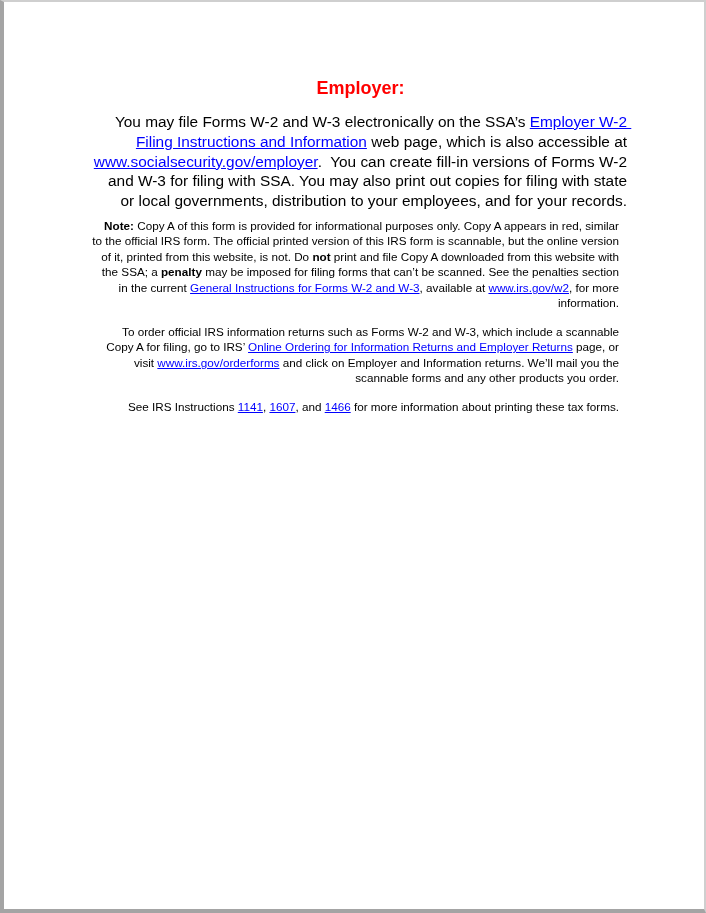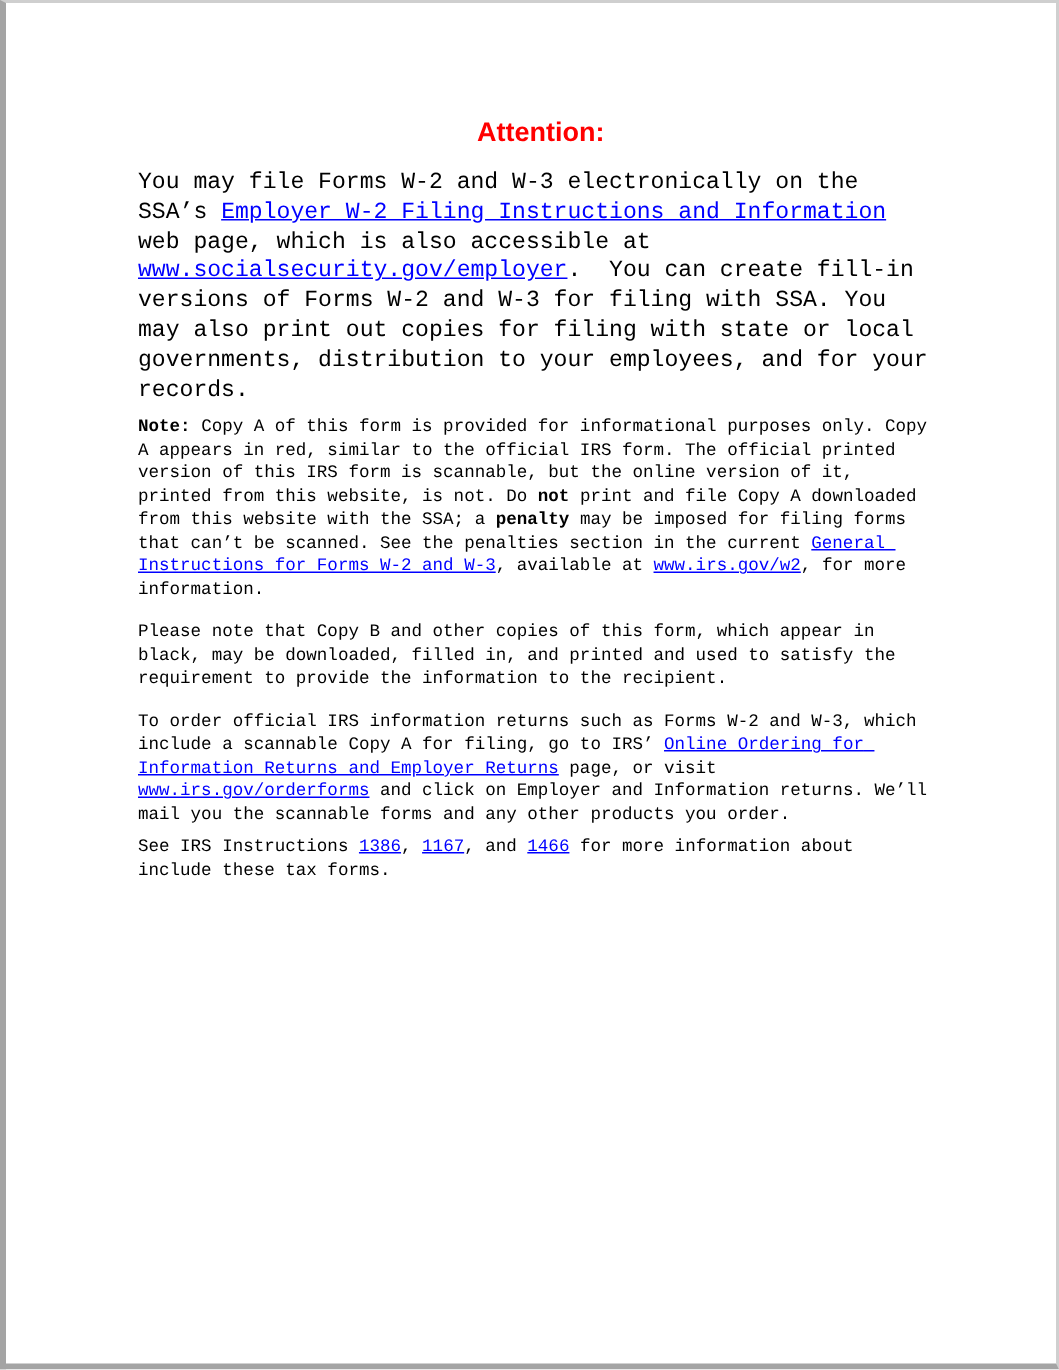--- a/index.html
+++ b/index.html
@@ -27,21 +27,22 @@
     line-height: 20px;
     font-weight: bold;
     color: var(--heading-color, #ff0000);
     text-align: center;
     margin: 0 0 14px 0;
   }
   .para {
     margin: 0 0 13px 0;
     color: #000000;
     white-space: pre-wrap;
-    font-family: Liberation Mono, monospace;
+    font-family: Liberation Sans, sans-serif;
+    text-align: right;
   }
   .para.large {
     font-size: 15.4px;
     line-height: 19.8px;
     width: 535px;
     margin-bottom: 7px;
   }
   .para.small {
     font-size: 11.7px;
     line-height: 15.5px;
@@ -53,22 +54,21 @@
     color: var(--link-color, #0000ff);
     text-decoration: underline;
     cursor: pointer;
   }
 </style>
 </head>
 <body>
 
 <div class="page">
   <div class="content">
-    <h1 class="attention">Attention:</h1>
+    <h1 class="attention">Employer:</h1>
     <div id="paragraphs">
         <p class="para large"><span class="seg-text">You may file Forms W-2 and W-3 electronically on the SSA’s </span><a class="doclink" href="#">Employer W-2 Filing Instructions and Information</a><span class="seg-text"> web page, which is also accessible at </span><a class="doclink" href="#">www.socialsecurity.gov/employer</a><span class="seg-text">.  You can create fill-in versions of Forms W-2 and W-3 for filing with SSA. You may also print out copies for filing with state or local governments, distribution to your employees, and for your records.</span></p>
         <p class="para small"><span class="seg-bold">Note:</span><span class="seg-text"> Copy A of this form is provided for informational purposes only. Copy A appears in red, similar to the official IRS form. The official printed version of this IRS form is scannable, but the online version of it, printed from this website, is not. Do </span><span class="seg-bold">not</span><span class="seg-text"> print and file Copy A downloaded from this website with the SSA; a </span><span class="seg-bold">penalty</span><span class="seg-text"> may be imposed for filing forms that can’t be scanned. See the penalties section in the current </span><a class="doclink" href="#">General Instructions for Forms W-2 and W-3</a><span class="seg-text">, available at </span><a class="doclink" href="#">www.irs.gov/w2</a><span class="seg-text">, for more information.</span></p>
-        <p class="para small"><span class="seg-text">Please note that Copy B and other copies of this form, which appear in black, may be downloaded, filled in, and printed and used to satisfy the requirement to provide the information to the recipient.</span></p>
         <p class="para small"><span class="seg-text">To order official IRS information returns such as Forms W-2 and W-3, which include a scannable Copy A for filing, go to IRS’ </span><a class="doclink" href="#">Online Ordering for Information Returns and Employer Returns</a><span class="seg-text"> page, or visit </span><a class="doclink" href="#">www.irs.gov/orderforms</a><span class="seg-text"> and click on Employer and Information returns. We’ll mail you the scannable forms and any other products you order.</span></p>
-        <p class="para small"><span class="seg-text">See IRS Instructions </span><a class="doclink" href="#">1386</a><span class="seg-text">, </span><a class="doclink" href="#">1167</a><span class="seg-text">, and </span><a class="doclink" href="#">1466</a><span class="seg-text"> for more information about include these tax forms.</span></p>
+        <p class="para small"><span class="seg-text">See IRS Instructions </span><a class="doclink" href="#">1141</a><span class="seg-text">, </span><a class="doclink" href="#">1607</a><span class="seg-text">, and </span><a class="doclink" href="#">1466</a><span class="seg-text"> for more information about printing these tax forms.</span></p>
       </div>
   </div>
 </div>
 
 </body></html>

